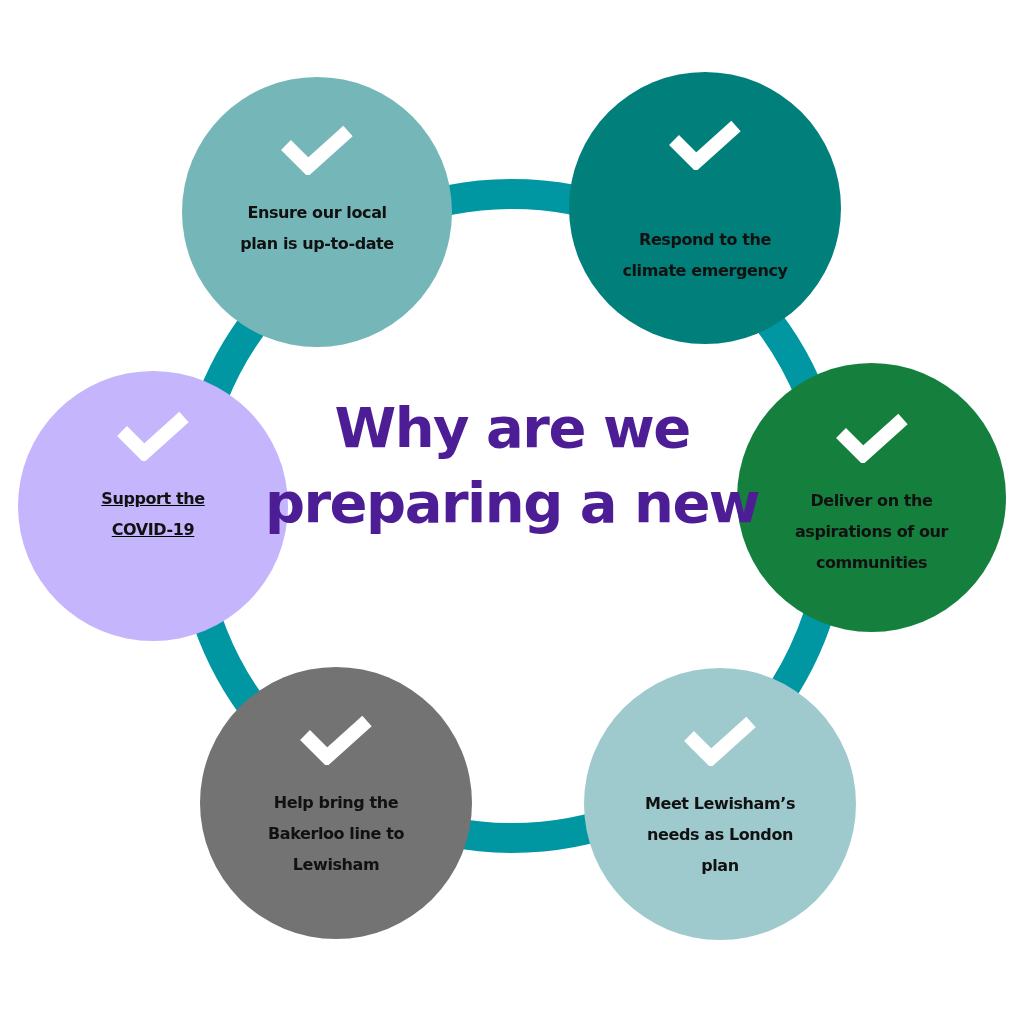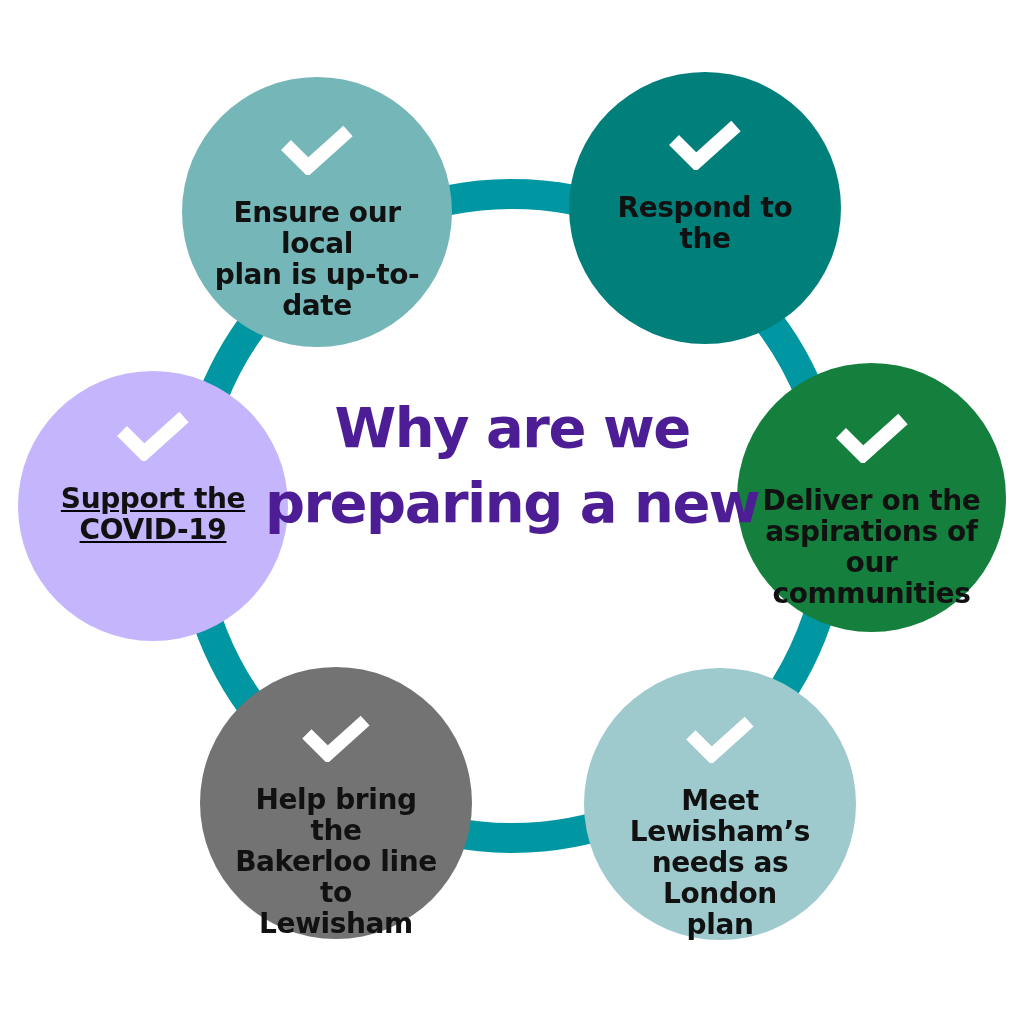--- a/index.html
+++ b/index.html
@@ -5,47 +5,48 @@
   html, body { margin: 0; padding: 0; background: #ffffff; }
   body { width: 1024px; height: 1024px; position: relative; overflow: hidden;
          font-family: "DejaVu Sans", sans-serif; }
   .ring { position: absolute; left: 512px; top: 516px; width: 644px; height: 644px;
           margin-left: -337px; margin-top: -337px; border: 30px solid #0097a3;
           border-radius: 50%; box-sizing: border-box; width: 674px; height: 674px; }
   .node { position: absolute; border-radius: 50%; display: flex; flex-direction: column;
           align-items: center; justify-content: flex-start; box-sizing: border-box; }
   .check { margin-top: 48px; width: 78px; height: 50px; }
   .node-label { margin-top: 22px; text-align: center; color: #111111;
-                font-weight: bold; font-size: 28px; line-height: 31px; letter-spacing: -0.4px;
+                font-weight: bold; font-size: 16px; line-height: 31px; letter-spacing: -0.4px;
                 width: 220px; }
   .title { position: absolute; left: 262px; top: 390px; width: 500px; text-align: center;
            font-weight: bold; font-size: 56px; line-height: 75px; color: #4c1d95;
            letter-spacing: -1.5px; }
 </style>
 </head>
 <body>
 
 <div class="ring"></div>
 
 <div class="node" style="left:182px; top:77px; width:270px; height:270px; background:#75b6b8;">
   <svg class="check" viewBox="0 0 78 50">
       <polyline points="8,20 30,42 70,6" fill="none" stroke="#ffffff" stroke-width="14"></polyline>
     </svg>
   <div class="node-label">
     <div>Ensure our local</div>
     <div>plan is up-to-date</div>
   </div>
 </div>
 
-<div class="node" style="left:569px; top:72px; width:272px; height:272px; background:#007f7b;">
+<div class="node" style="left:569px; top:72px; width:272px; height:272px; background:#007f7b;gap:32px;">
   <svg class="check" viewBox="0 0 78 50">
       <polyline points="8,20 30,42 70,6" fill="none" stroke="#ffffff" stroke-width="14"></polyline>
     </svg>
   <div class="node-label">
     <div>Respond to the</div>
+    <div>climate emergency</div>
   </div>
 </div>
 
 <div class="node" style="left:737px; top:363px; width:269px; height:269px; background:#15803d;">
   <svg class="check" viewBox="0 0 78 50" style="margin-top:50px;">
       <polyline points="8,20 30,42 70,6" fill="none" stroke="#ffffff" stroke-width="14"></polyline>
     </svg>
   <div class="node-label">
     <div>Deliver on the</div>
     <div>aspirations of our</div>

